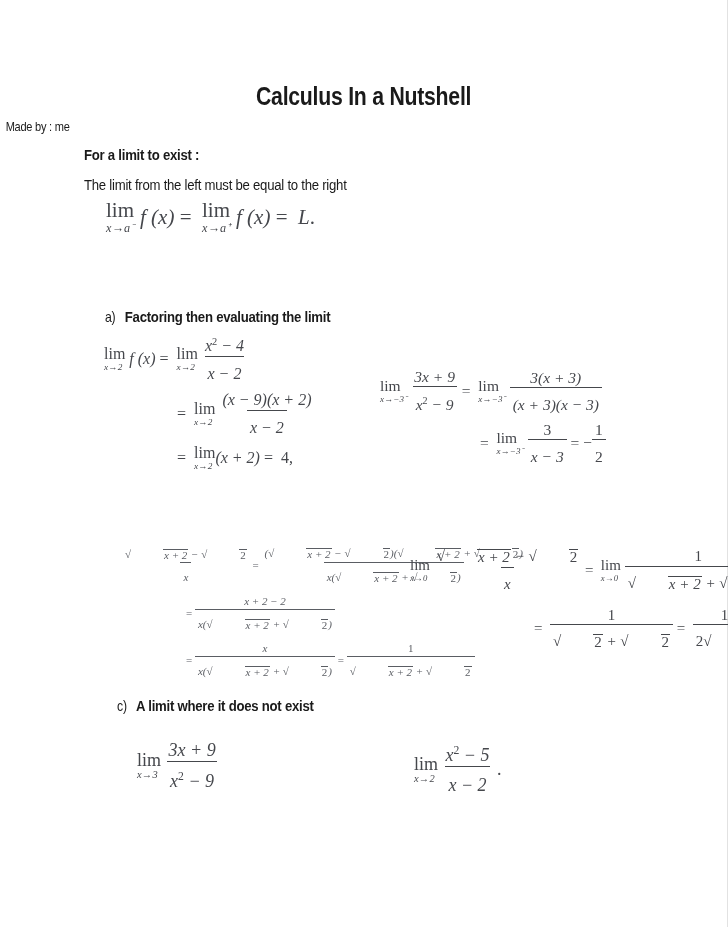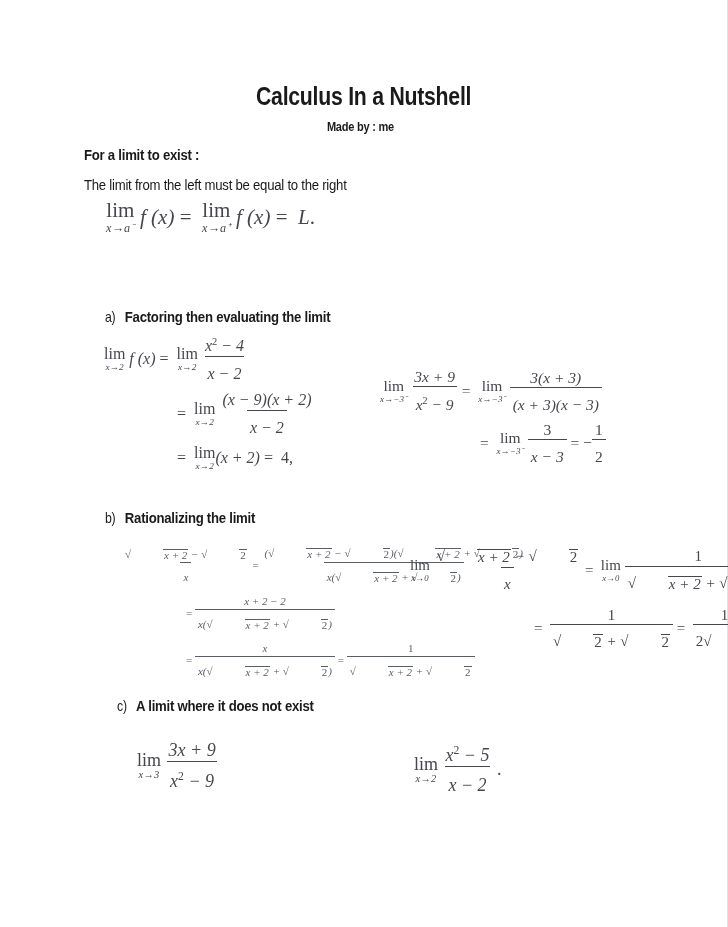--- a/index.html
+++ b/index.html
@@ -9,33 +9,33 @@
   body{width:728px;height:927px;background:var(--bg);overflow:hidden;position:relative;}
   .page{position:absolute;inset:0;background:var(--bg);}
   .edge{position:absolute;top:0;bottom:0;right:0;width:1px;background:var(--edge);}
 
   
   .hw{position:absolute;font-family:"Liberation Sans",sans-serif;color:var(--ink);white-space:nowrap;letter-spacing:-0.3px;}
   .cond{display:inline-block;transform:scaleX(.85);transform-origin:left center;}
   .cond-c{display:inline-block;transform:scaleX(.85);transform-origin:center center;}
   .b{font-weight:700;}
   .title{left:0;right:0;top:82px;text-align:center;font-size:25px;font-weight:700;}
-  .subtitle{left:0;right:8px;top:119px;text-align:center;font-size:13px;font-weight:700;}
+  .subtitle{left:0;right:8px;top:119px;font-size:13px;font-weight:400;}
   .big{font-size:22px;font-weight:700;margin-right:2px;}
   .lbl{font-size:14.5px;font-weight:400;margin-right:11px;}
   .ttl{font-size:15.5px;font-weight:700;}
 
   
   .math{position:absolute;font-family:"Liberation Serif",serif;color:var(--math);line-height:1.15;}
   .math.soft{color:var(--math-soft);}
   .mrow{display:flex;align-items:center;white-space:pre;}
   .mrow + .mrow{margin-top:var(--gap,10px);}
   .vr{font-style:italic;white-space:pre;}
   .rm{font-style:normal;white-space:pre;}
-  .lim{display:inline-flex;flex-direction:column;align-items:center;font-style:normal;}
+  .lim{display:inline-flex;flex-direction:column;align-items:flex-start;font-style:normal;}
   .limw{line-height:1;}
   .lims{font-size:.58em;font-style:italic;line-height:1;margin-top:.12em;letter-spacing:.02em;}
   .frac{display:inline-flex;flex-direction:column;align-items:center;vertical-align:middle;}
   .fn,.fd{display:block;text-align:center;white-space:pre;padding:0 3px;line-height:1.12;}
   .fd{border-top:1px solid currentColor;padding-top:8px;}
   .fn{padding-bottom:1px;}
   sup{font-size:.65em;}
   .sqrt{display:inline-flex;align-items:flex-start;}
   .rs{line-height:1.06;}
   .rb{border-top:1px solid currentColor;line-height:1.06;padding:0 1px;margin-left:32px;}
@@ -71,23 +71,20 @@
   <div class="math" style="left:104px;top:336px;font-size:16px;--gap:8px">
       <div class="mrow"><span class="lim"><span class="limw">lim</span><span class="lims">x→2</span></span><span class="vr"> f (x) </span><span class="rm">=  </span><span class="lim"><span class="limw">lim</span><span class="lims">x→2</span></span><span class="rm"> </span><span class="frac"><span class="fn"><span class="vr">x</span><sup>2</sup><span class="vr"> − 4</span></span><span class="fd"><span class="vr">x − 2</span></span></span></div>
       <div class="mrow" style="margin-left: 73px;"><span class="rm">=  </span><span class="lim"><span class="limw">lim</span><span class="lims">x→2</span></span><span class="rm"> </span><span class="frac"><span class="fn"><span class="vr">(x − 9)(x + 2)</span></span><span class="fd"><span class="vr">x − 2</span></span></span></div>
       <div class="mrow" style="margin-left: 73px;"><span class="rm">=  </span><span class="lim"><span class="limw">lim</span><span class="lims">x→2</span></span><span class="vr">(x + 2) </span><span class="rm">=  4,</span></div>
     </div>
   <div class="math" style="left:380px;top:368px;font-size:15.5px;--gap:7px">
       <div class="mrow"><span class="lim"><span class="limw">lim</span><span class="lims">x→−3⁻</span></span><span class="rm"> </span><span class="frac"><span class="fn"><span class="vr">3x + 9</span></span><span class="fd"><span class="vr">x</span><sup>2</sup><span class="vr"> − 9</span></span></span><span class="rm"> =  </span><span class="lim"><span class="limw">lim</span><span class="lims">x→−3⁻</span></span><span class="rm"> </span><span class="frac"><span class="fn"><span class="vr">3(x + 3)</span></span><span class="fd"><span class="vr">(x + 3)(x − 3)</span></span></span></div>
       <div class="mrow" style="margin-left: 100px;"><span class="rm">=  </span><span class="lim"><span class="limw">lim</span><span class="lims">x→−3⁻</span></span><span class="rm"> </span><span class="frac"><span class="fn"><span class="rm">3</span></span><span class="fd"><span class="vr">x − 3</span></span></span><span class="rm"> = −</span><span class="frac"><span class="fn"><span class="rm">1</span></span><span class="fd"><span class="rm">2</span></span></span></div>
     </div>
 
-  <div class="hw" style="left:105px;top:509px">
-    <span class="cond"><span class="lbl">b)</span><span class="ttl">Rationalizing the limit</span></span>
-  </div>
   <div class="math soft" style="left:122px;top:547px;font-size:11px;--gap:11px">
       <div class="mrow"><span class="frac"><span class="fn"><span class="sqrt"><span class="rs">√</span><span class="rb"><span class="vr">x + 2</span></span></span><span class="vr"> − </span><span class="sqrt"><span class="rs">√</span><span class="rb"><span class="rm">2</span></span></span></span><span class="fd"><span class="vr">x</span></span></span><span class="rm"> = </span><span class="frac"><span class="fn"><span class="vr">(</span><span class="sqrt"><span class="rs">√</span><span class="rb"><span class="vr">x + 2</span></span></span><span class="vr"> − </span><span class="sqrt"><span class="rs">√</span><span class="rb"><span class="rm">2</span></span></span><span class="vr">)(</span><span class="sqrt"><span class="rs">√</span><span class="rb"><span class="vr">x + 2</span></span></span><span class="vr"> + </span><span class="sqrt"><span class="rs">√</span><span class="rb"><span class="rm">2</span></span></span><span class="vr">)</span></span><span class="fd"><span class="vr">x(</span><span class="sqrt"><span class="rs">√</span><span class="rb"><span class="vr">x + 2</span></span></span><span class="vr"> + </span><span class="sqrt"><span class="rs">√</span><span class="rb"><span class="rm">2</span></span></span><span class="vr">)</span></span></span></div>
       <div class="mrow" style="margin-left: 64px;"><span class="rm">= </span><span class="frac"><span class="fn"><span class="vr">x + 2 − 2</span></span><span class="fd"><span class="vr">x(</span><span class="sqrt"><span class="rs">√</span><span class="rb"><span class="vr">x + 2</span></span></span><span class="vr"> + </span><span class="sqrt"><span class="rs">√</span><span class="rb"><span class="rm">2</span></span></span><span class="vr">)</span></span></span></div>
       <div class="mrow" style="margin-left: 64px;"><span class="rm">= </span><span class="frac"><span class="fn"><span class="vr">x</span></span><span class="fd"><span class="vr">x(</span><span class="sqrt"><span class="rs">√</span><span class="rb"><span class="vr">x + 2</span></span></span><span class="vr"> + </span><span class="sqrt"><span class="rs">√</span><span class="rb"><span class="rm">2</span></span></span><span class="vr">)</span></span></span><span class="rm"> = </span><span class="frac"><span class="fn"><span class="rm">1</span></span><span class="fd"><span class="sqrt"><span class="rs">√</span><span class="rb"><span class="vr">x + 2</span></span></span><span class="vr"> + </span><span class="sqrt"><span class="rs">√</span><span class="rb"><span class="rm">2</span></span></span></span></span></div>
     </div>
   <div class="math" style="left:410px;top:548px;font-size:15px;--gap:14px">
       <div class="mrow"><span class="lim"><span class="limw">lim</span><span class="lims">x→0</span></span><span class="rm"> </span><span class="frac"><span class="fn"><span class="sqrt"><span class="rs">√</span><span class="rb"><span class="vr">x + 2</span></span></span><span class="vr"> − </span><span class="sqrt"><span class="rs">√</span><span class="rb"><span class="rm">2</span></span></span></span><span class="fd"><span class="vr">x</span></span></span><span class="rm"> =  </span><span class="lim"><span class="limw">lim</span><span class="lims">x→0</span></span><span class="rm"> </span><span class="frac"><span class="fn"><span class="rm">1</span></span><span class="fd"><span class="sqrt"><span class="rs">√</span><span class="rb"><span class="vr">x + 2</span></span></span><span class="vr"> + </span><span class="sqrt"><span class="rs">√</span><span class="rb"><span class="rm">2</span></span></span></span></span></div>
       <div class="mrow" style="margin-left: 124px;"><span class="rm">=  </span><span class="frac"><span class="fn"><span class="rm">1</span></span><span class="fd"><span class="sqrt"><span class="rs">√</span><span class="rb"><span class="rm">2</span></span></span><span class="vr"> + </span><span class="sqrt"><span class="rs">√</span><span class="rb"><span class="rm">2</span></span></span></span></span><span class="rm"> =  </span><span class="frac"><span class="fn"><span class="rm">1</span></span><span class="fd"><span class="rm">2</span><span class="sqrt"><span class="rs">√</span><span class="rb"><span class="rm">2</span></span></span></span></span></div>
     </div>
 

